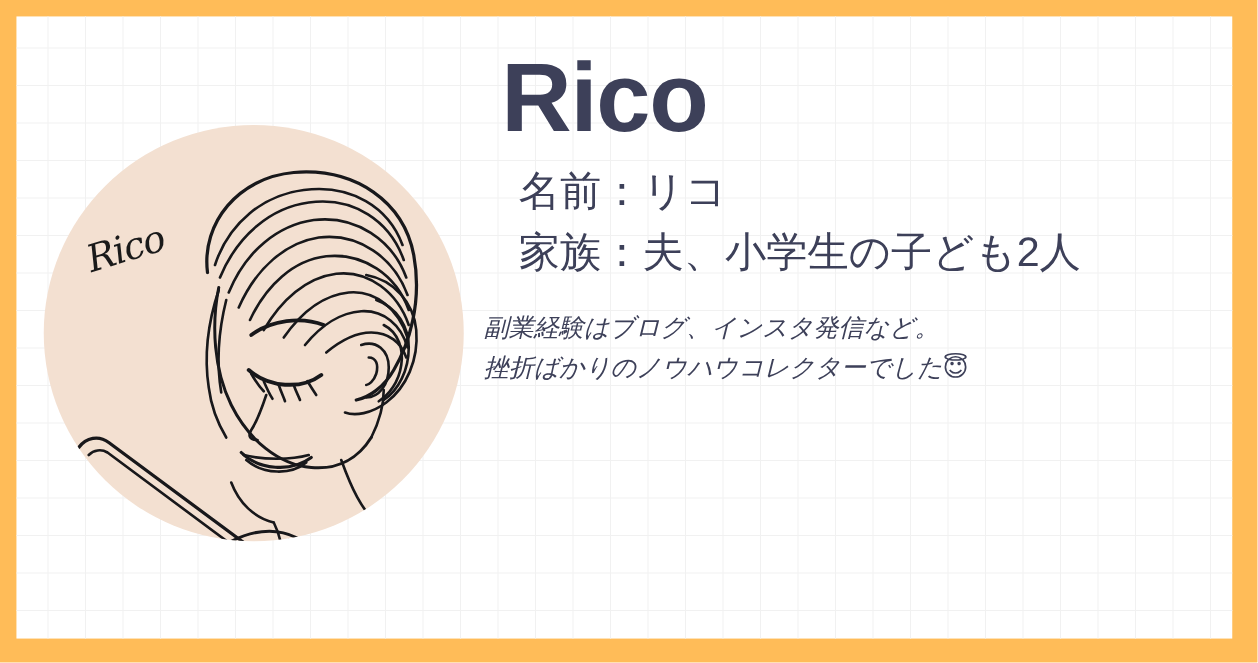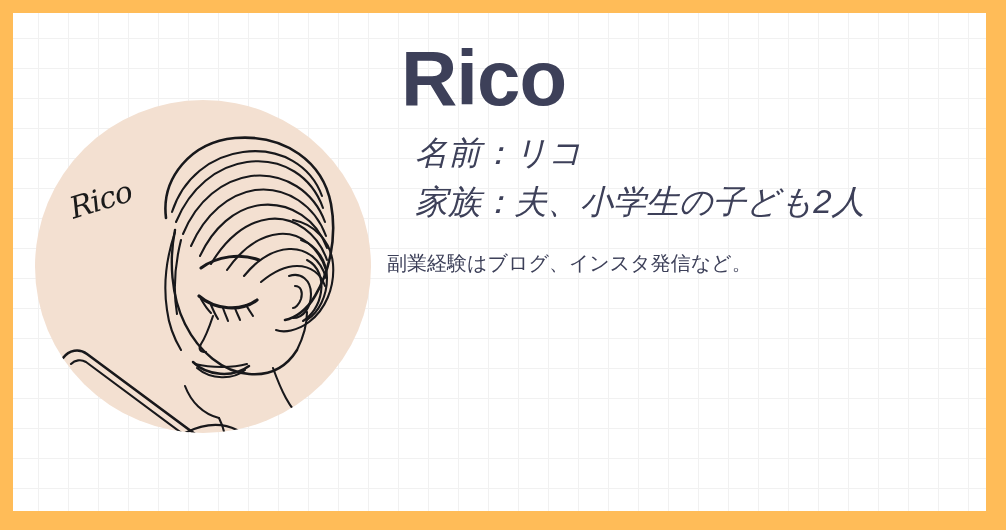--- a/index.html
+++ b/index.html
@@ -85,39 +85,39 @@
     line-height: 1.0;
     font-weight: 700;
     color: #3d4059;
     letter-spacing: -1px;
     margin: 18px 0 0 14px;
   }
   .detail-list {
     list-style: none;
     margin: 12px 0 0 28px;
     padding: 0;
-    font-style: italic;
   }
   .detail-list li {
     font-size: 33px;
     line-height: 1.48;
     color: #3d4059;
     font-weight: 400;
     white-space: nowrap;
   }
   .footnote {
     margin: 22px 0 0 0px;
     padding-left: 0px;
   }
   .footnote p {
     margin: 0 0 3px 0;
     font-size: 20px;
     line-height: 1.48;
     color: #3d4059;
     white-space: nowrap;
+    font-style: italic;
   }
   .emoji {
     font-size: 20px;
   }
 </style>
 </head>
 <body>
 
 <div class="card">
   <div class="sheet">
@@ -196,17 +196,20 @@
     <div class="info">
       <div class="name-title">Rico</div>
 
       <ul class="detail-list">
         <li>名前：リコ</li>
         <li>家族：夫、小学生の子ども2人</li>
       </ul>
 
       <div class="footnote">
         <p>副業経験はブログ、インスタ発信など。</p>
+        <p>
+          <span>挫折ばかりのノウハウコレクターでした</span><span class="emoji">😇</span>
+        </p>
       </div>
     </div>
 
   </div>
 </div>
 
 </body></html>

